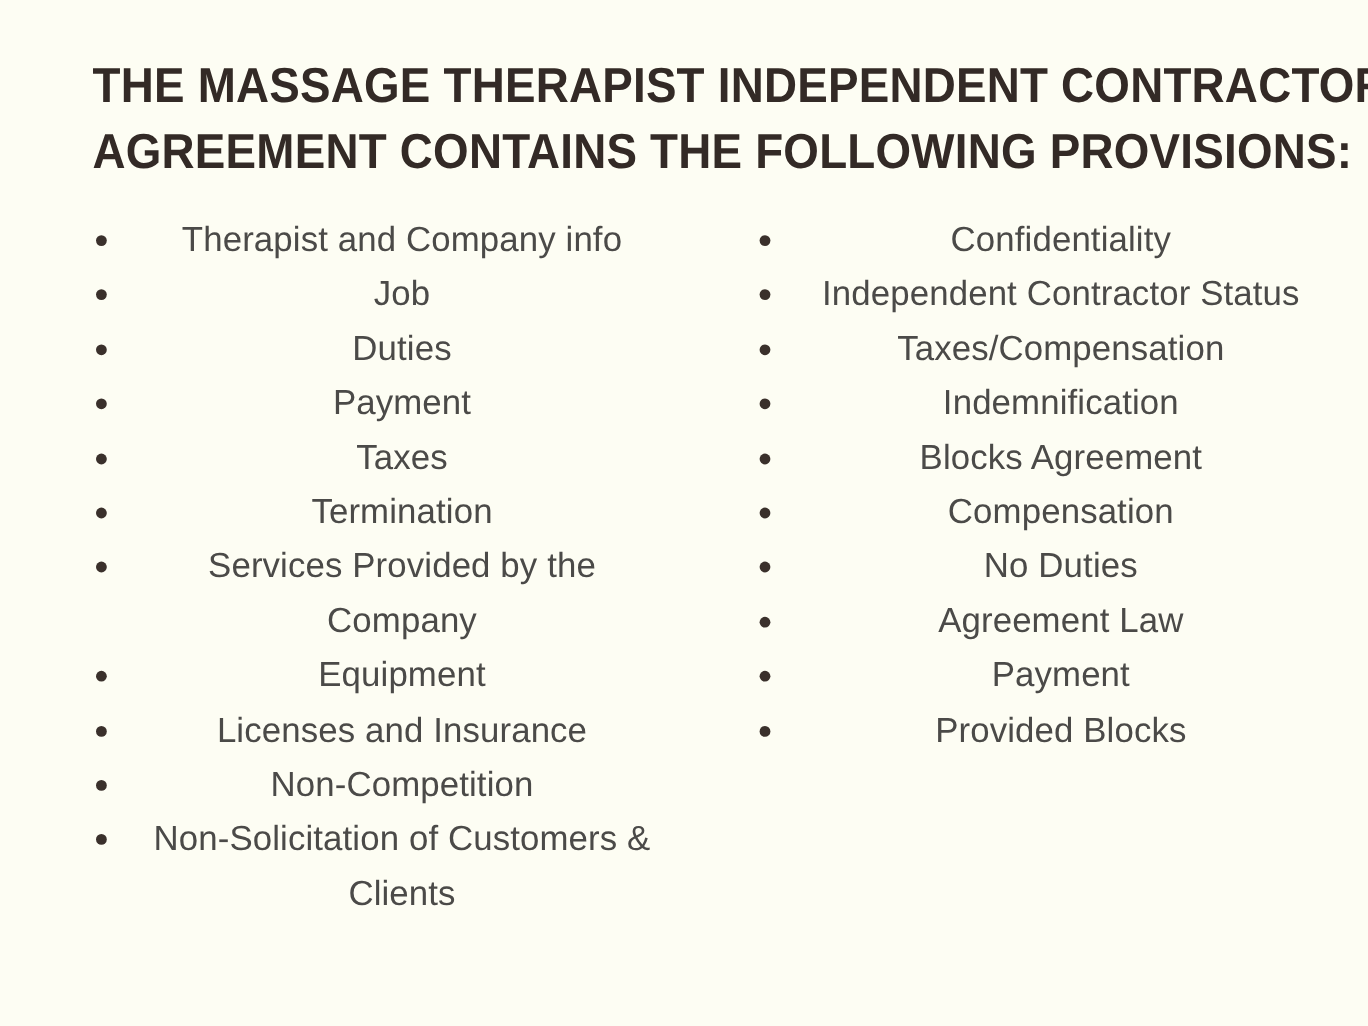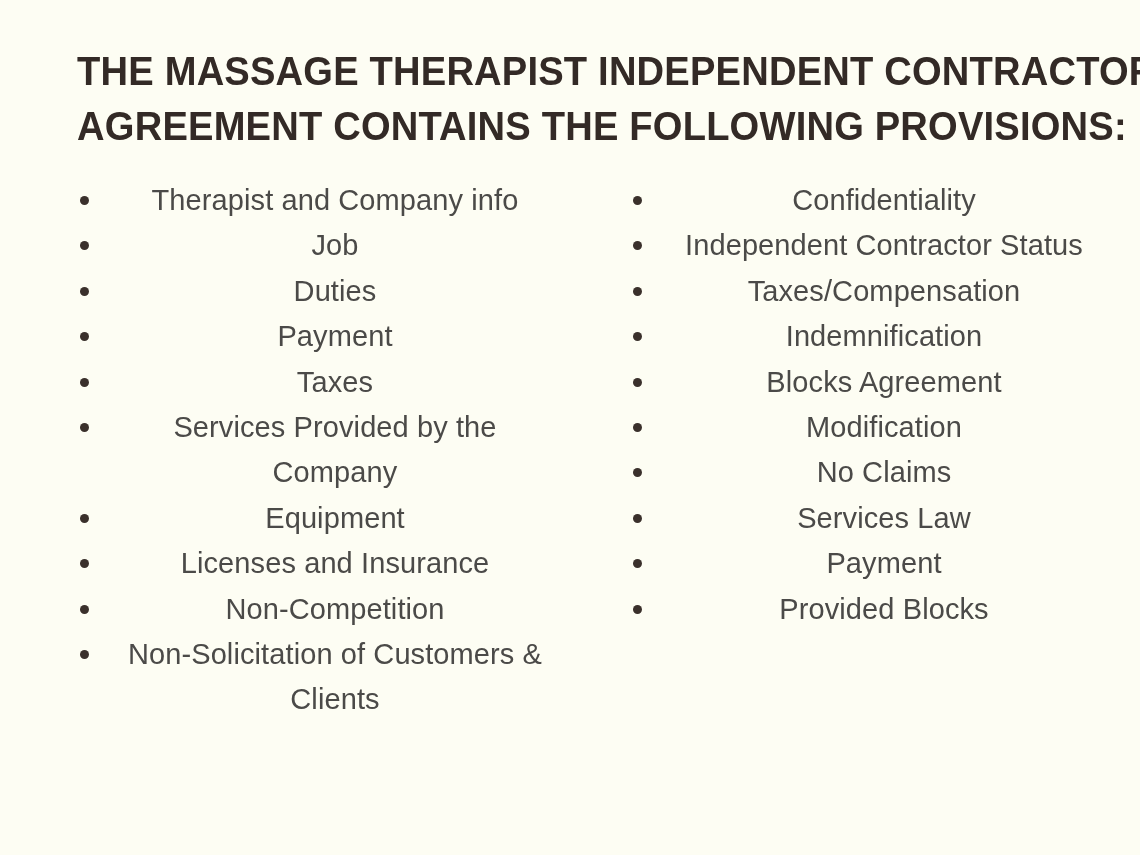--- a/index.html
+++ b/index.html
@@ -117,20 +117,23 @@
         <li>
             <span class="item-text">Duties</span>
           </li>
         <li>
             <span class="item-text">Payment</span>
           </li>
         <li>
             <span class="item-text">Taxes</span>
           </li>
         <li>
+            <span class="item-text">Termination</span>
+          </li>
+        <li>
             <span class="item-text">Services Provided by the Company</span>
           </li>
         <li>
             <span class="item-text">Equipment</span>
           </li>
         <li>
             <span class="item-text">Licenses and Insurance</span>
           </li>
         <li>
             <span class="item-text">Non-Competition</span>
@@ -152,27 +155,27 @@
         <li>
             <span class="item-text">Taxes/Compensation</span>
           </li>
         <li>
             <span class="item-text">Indemnification</span>
           </li>
         <li>
             <span class="item-text">Blocks Agreement</span>
           </li>
         <li>
-            <span class="item-text">Modification</span>
+            <span class="item-text">Compensation</span>
           </li>
         <li>
-            <span class="item-text">No Claims</span>
+            <span class="item-text">No Duties</span>
           </li>
         <li>
-            <span class="item-text">Services Law</span>
+            <span class="item-text">Agreement Law</span>
           </li>
         <li>
             <span class="item-text">Payment</span>
           </li>
         <li>
             <span class="item-text">Provided Blocks</span>
           </li>
       </ul>
     </div>
 

